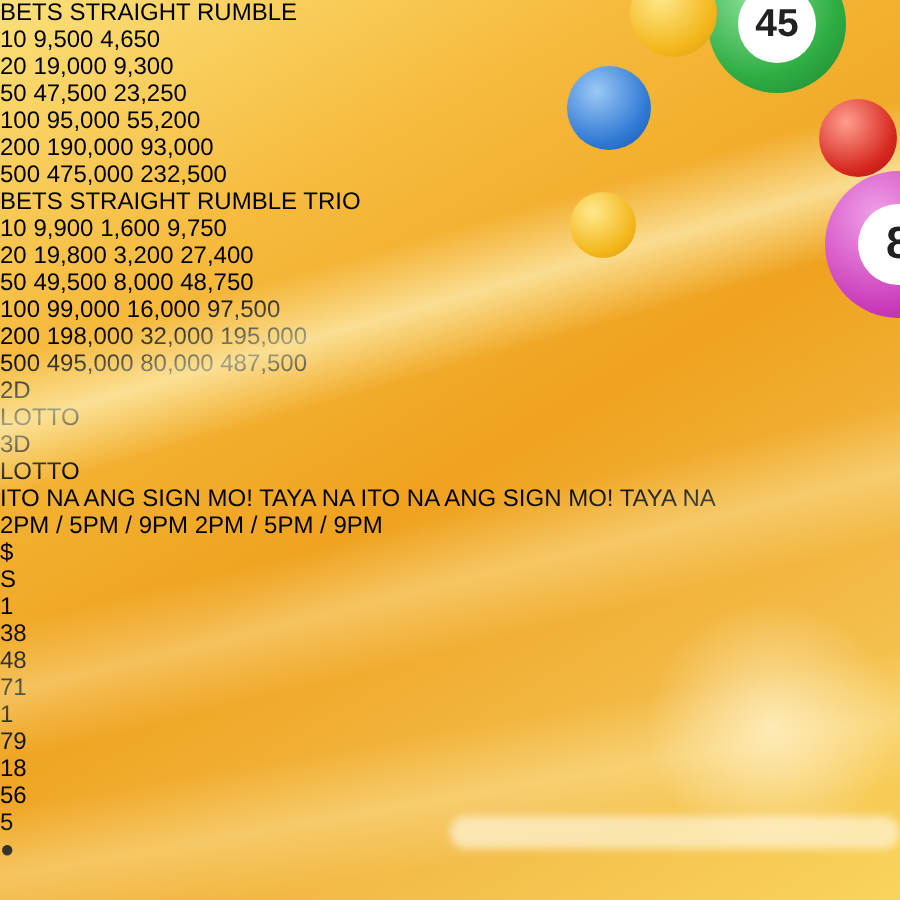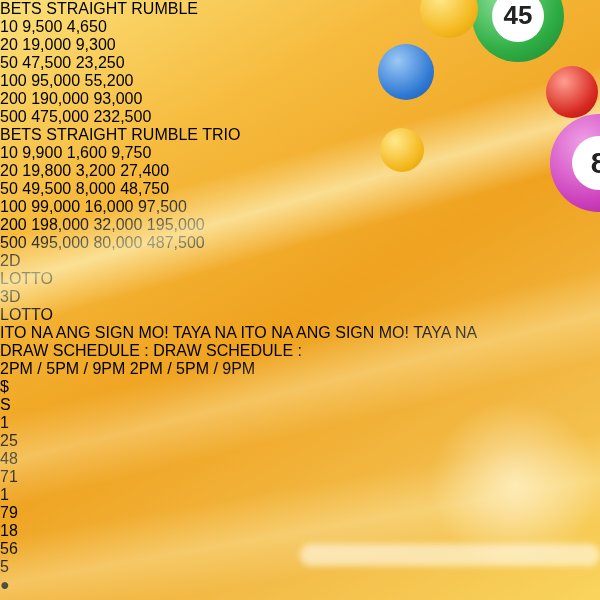--- a/index.html
+++ b/index.html
@@ -237,40 +237,36 @@
   <div class="logo-card lc-3d">
     <div class="big-label">3D</div>
     <div class="swirl"></div>
     <div class="lotto-red">LOTTO</div>
   </div>
 
   <div class="headline h1">
     <span class="layer hl-outline">ITO NA ANG SIGN MO! TAYA NA</span>
     <span class="hl-fill"><span class="layer">ITO NA ANG SIGN MO! TAYA NA</span></span>
   </div>
-  <div class="headline h3">
-    <span class="layer hl-outline">DRAW SCHEDULE :</span>
-    <span class="hl-fill"><span class="layer">DRAW SCHEDULE :</span></span>
-  </div>
   <div class="headline h4">
     <span class="layer hl-outline">2PM / 5PM / 9PM</span>
     <span class="hl-fill"><span class="layer">2PM / 5PM / 9PM</span></span>
   </div>
 
   <div class="scene">
     <div class="blob"></div>
     <div class="coin c1">$</div>
     <div class="coin c2">S</div>
     <div class="bill m1"></div>
     <div class="bill m3"></div>
     <div class="teal-blob"></div>
 
     <div class="bingo-card">
       <div class="bingo-cell">1</div>
-      <div class="bingo-cell">25</div>
+      <div class="bingo-cell">38</div>
       <div class="bingo-cell">48</div>
       <div class="bingo-cell">71</div>
       <div class="bingo-cell">1</div>
       <div class="bingo-cell">79</div>
       <div class="bingo-cell">18</div>
       <div class="bingo-cell">56</div>
       <div class="bingo-cell">5</div>
       <div class="bingo-cell dot">●</div>
 
     </div>

